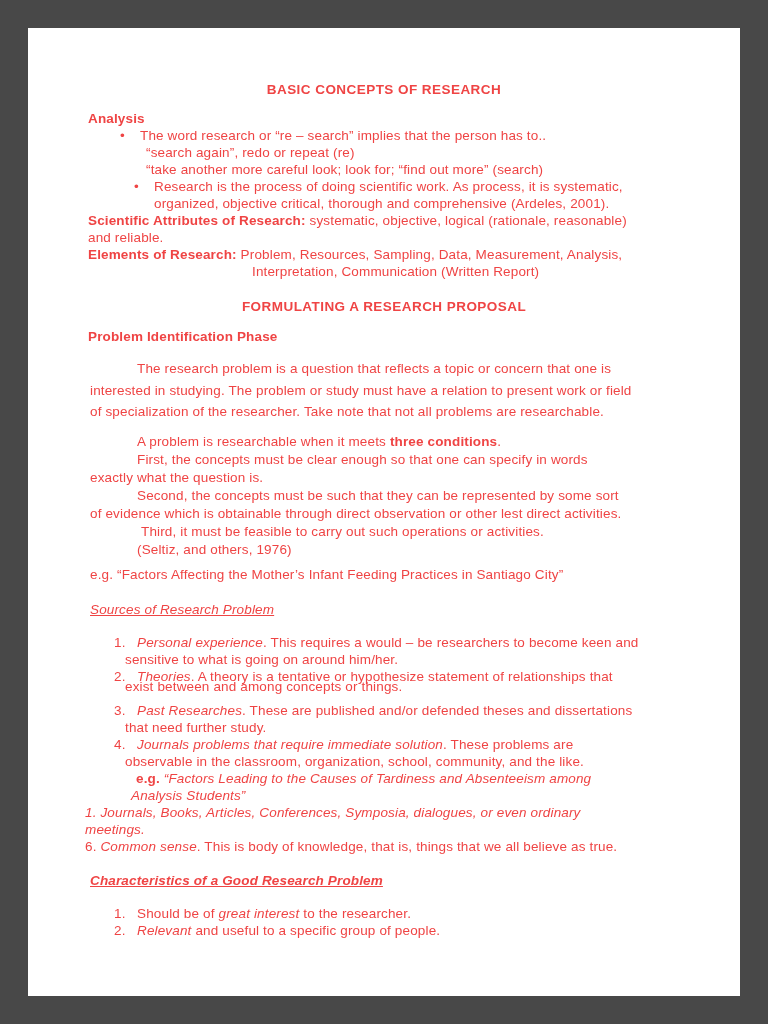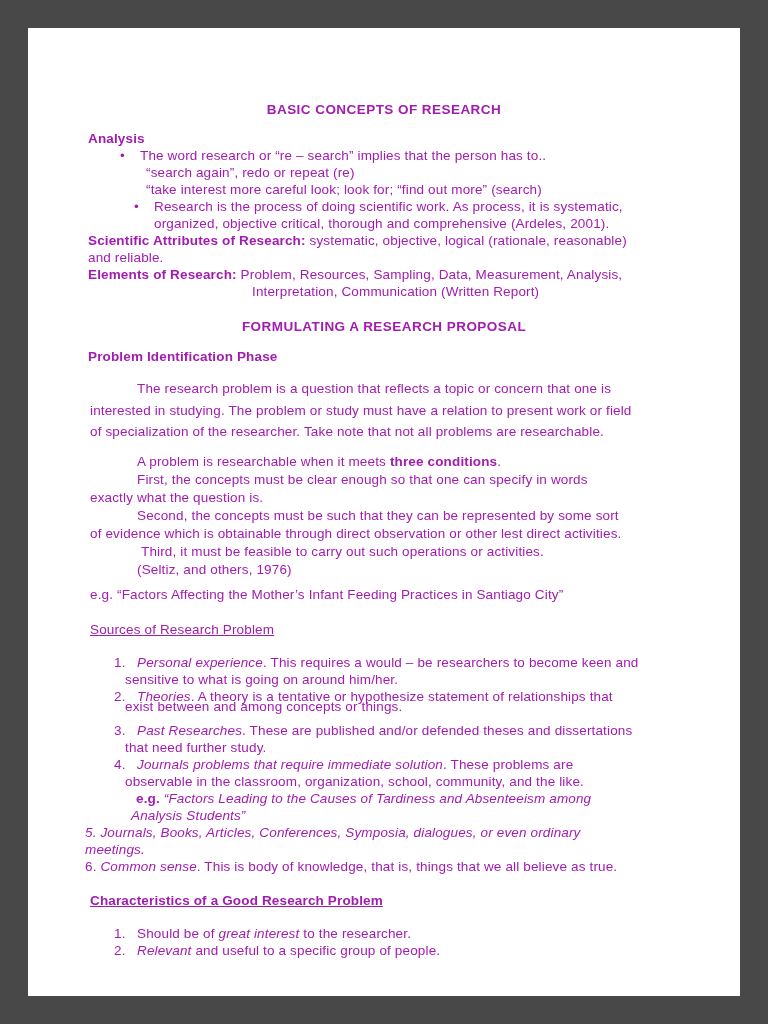--- a/index.html
+++ b/index.html
@@ -12,45 +12,44 @@
   .page {
     position: absolute; left: 28px; top: 28px;
     width: 712px; height: 968px;
     background: #ffffff;
     overflow: hidden;
   }
   .ln {
     position: absolute;
     font-size: 13.5px;
     line-height: 17px;
-    color: #a21caf;
+    color: #ef4444;
     white-space: nowrap;
     letter-spacing: .15px;
-    margin-top: 20px;
   }
   .b { font-weight: bold; }
   .i { font-style: italic; }
-  .u { text-decoration: underline; }
+  .u { text-decoration: underline; font-style: italic; }
   .center { left: 0; width: 712px; text-align: center; }
   .ttl { letter-spacing: .45px; }
   .mk  { display: inline-block; width: 23px; }
   .blt { display: inline-block; width: 20px; }
 </style>
 </head>
 <body>
 
 <div class="page">
 
   <div class="ln b center ttl" style="top:53px">BASIC CONCEPTS OF RESEARCH</div>
 
   <div class="ln b" style="left:60px;top:82px">Analysis</div>
 
   <div class="ln" style="left:92px;top:99px"><span class="blt">•</span><span>The word research or “re – search” implies that the person has to..</span></div>
   <div class="ln" style="left:118px;top:116px">“search again”, redo or repeat (re)</div>
-  <div class="ln" style="left:118px;top:133px">“take interest more careful look; look for; “find out more” (search)</div>
+  <div class="ln" style="left:118px;top:133px">“take another more careful look; look for; “find out more” (search)</div>
 
   <div class="ln" style="left:106px;top:150px"><span class="blt">•</span><span>Research is the process of doing scientific work. As process, it is systematic,</span></div>
   <div class="ln" style="left:126px;top:167px">organized, objective critical, thorough and comprehensive (Ardeles, 2001).</div>
 
   <div class="ln" style="left:60px;top:184px"><span class="b">Scientific Attributes of Research:</span><span> systematic, objective, logical (rationale, reasonable)</span></div>
   <div class="ln" style="left:60px;top:201px">and reliable.</div>
 
   <div class="ln" style="left:224px;top:235px">Interpretation, Communication (Written Report)</div>
   <div class="ln" style="left:60px;top:218px"><span class="b">Elements of Research:</span><span> Problem, Resources, Sampling, Data, Measurement, Analysis,</span></div>
 
@@ -81,21 +80,21 @@
   <div class="ln" style="left:97px;top:650px">exist between and among concepts or things.</div>
 
   <div class="ln" style="left:86px;top:674px"><span class="mk">3.</span><span class="i">Past Researches</span><span>. These are published and/or defended theses and dissertations</span></div>
   <div class="ln" style="left:97px;top:691px">that need further study.</div>
 
   <div class="ln" style="left:86px;top:708px"><span class="mk">4.</span><span class="i">Journals problems that require immediate solution</span><span>. These problems are</span></div>
   <div class="ln" style="left:97px;top:725px">observable in the classroom, organization, school, community, and the like.</div>
   <div class="ln" style="left:108px;top:742px"><span class="b">e.g. </span><span class="i">“Factors Leading to the Causes of Tardiness and Absenteeism among</span></div>
   <div class="ln i" style="left:103px;top:759px">Analysis Students”</div>
 
-  <div class="ln i" style="left:57px;top:776px">5. Journals, Books, Articles, Conferences, Symposia, dialogues, or even ordinary</div>
+  <div class="ln i" style="left:57px;top:776px">1. Journals, Books, Articles, Conferences, Symposia, dialogues, or even ordinary</div>
   <div class="ln i" style="left:57px;top:793px">meetings.</div>
 
   <div class="ln" style="left:57px;top:810px"><span>6. </span><span class="i">Common sense</span><span>. This is body of knowledge, that is, things that we all believe as true.</span></div>
 
   <div class="ln b u" style="left:62px;top:844px">Characteristics of a Good Research Problem</div>
 
   <div class="ln" style="left:86px;top:877px"><span class="mk">1.</span><span>Should be of </span><span class="i">great interest</span><span> to the researcher.</span></div>
   <div class="ln" style="left:86px;top:894px"><span class="mk">2.</span><span class="i">Relevant</span><span> and useful to a specific group of people.</span></div>
 
 </div>

